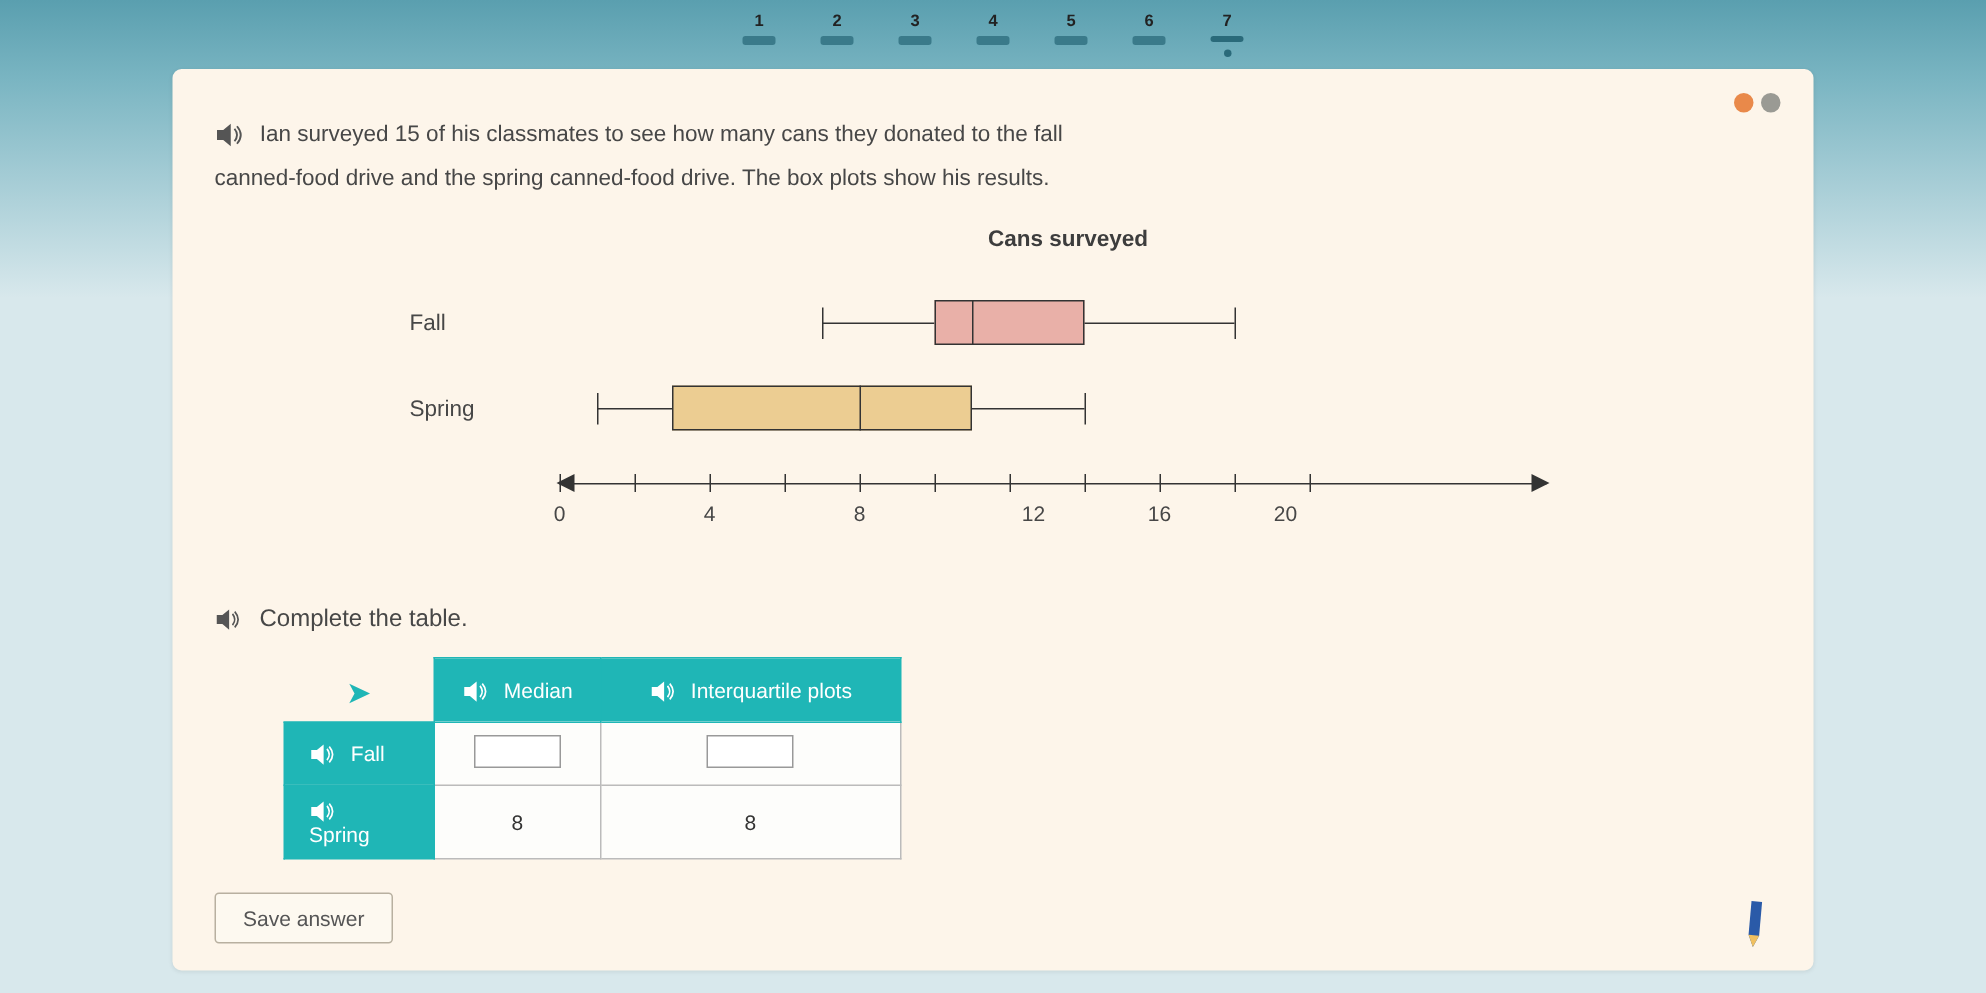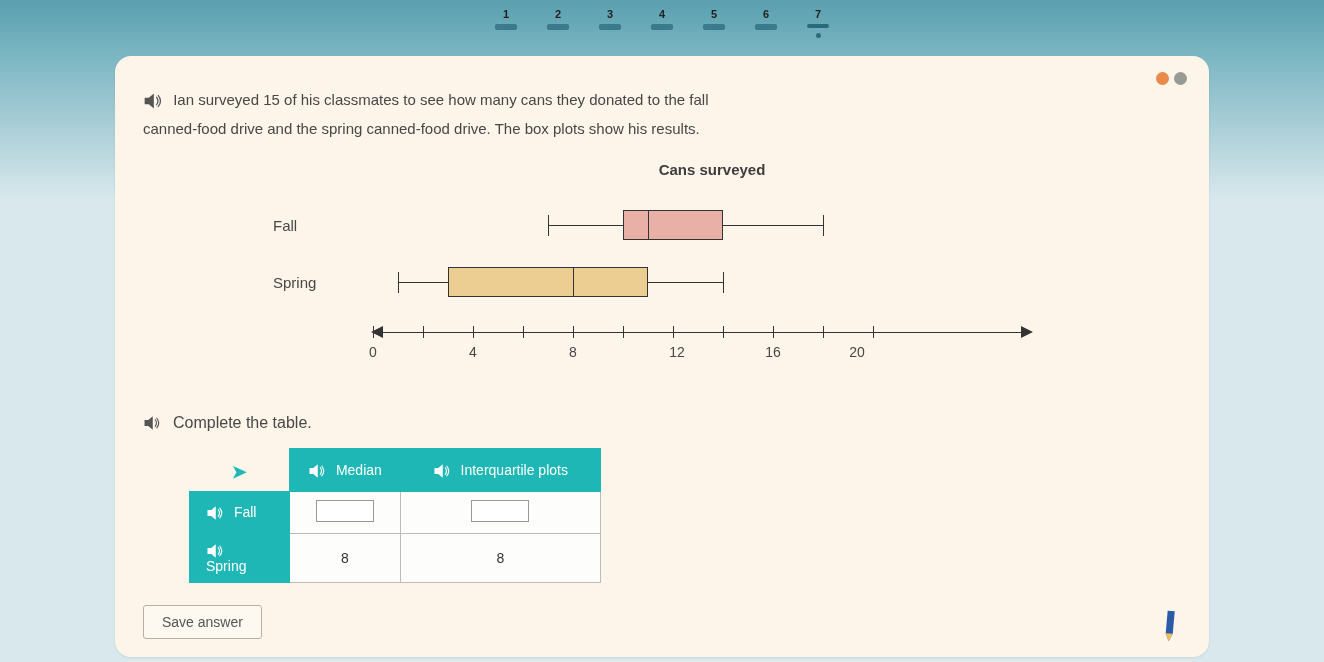--- a/index.html
+++ b/index.html
@@ -31,22 +31,22 @@
   .progress-mark {
     width: 22px;
     height: 6px;
     background: #3a7a8a;
     border-radius: 2px;
   }
   .progress-item.current .progress-mark { background: #2a6a7a; height:4px; }
   .progress-item.current .dot { width:5px; height:5px; background:#2a6a7a; border-radius:50%; margin-top:1px;}
   .card {
     background: #fdf5ea;
-    margin: 18px 115px 0 115px;
-    border-radius: 16px;
+    margin: 8px 115px 0 115px;
+    border-radius: 6px;
     padding: 30px 28px 18px 28px;
     position: relative;
     min-height: 580px;
     box-shadow: 0 1px 3px rgba(0,0,0,0.08);
   }
   .traffic {
     position: absolute;
     top: 16px;
     right: 22px;
     display: flex;
@@ -316,21 +316,21 @@
         <span class="tick" style="left:200px;"></span>
         <span class="tick" style="left:250px;"></span>
         <span class="tick" style="left:300px;"></span>
         <span class="tick" style="left:350px;"></span>
         <span class="tick" style="left:400px;"></span>
         <span class="tick" style="left:450px;"></span>
         <span class="tick" style="left:500px;"></span>
         <span class="tick-label" style="left:0px;">0</span>
         <span class="tick-label" style="left:100px;">4</span>
         <span class="tick-label" style="left:200px;">8</span>
-        <span class="tick-label" style="left:304px;">12</span>
+        <span class="tick-label" style="left:316px;">12</span>
         <span class="tick-label" style="left:400px;">16</span>
         <span class="tick-label" style="left:484px;">20</span>
       </div>
     </div>
   </div>
 
   <div class="complete-text">
     <span class="speaker mini-speaker">
       <svg viewBox="0 0 24 18">
           <path d="M2 5 h5 l6 -5 v18 l-6 -5 h-5 z" fill="#555"></path>

